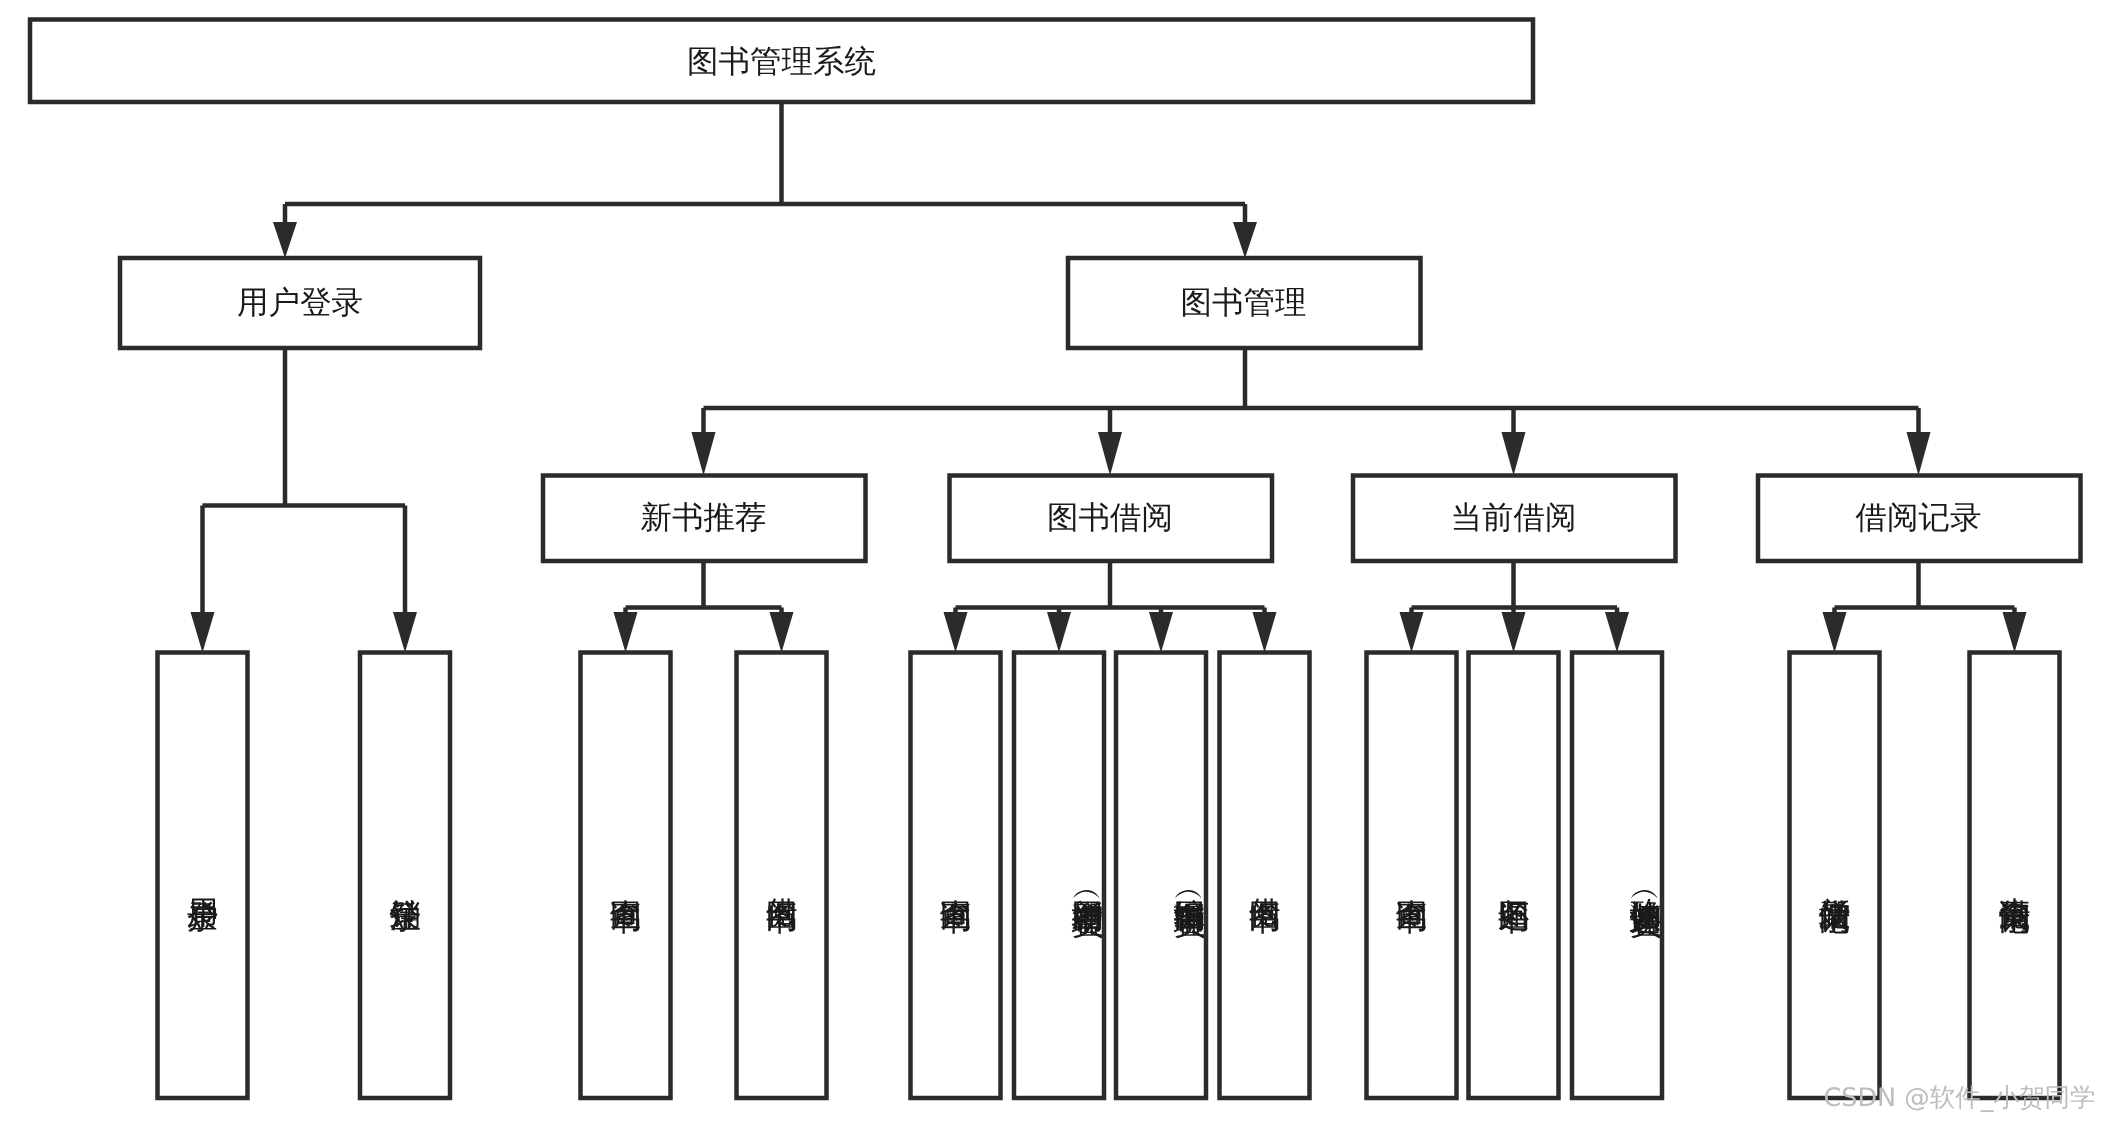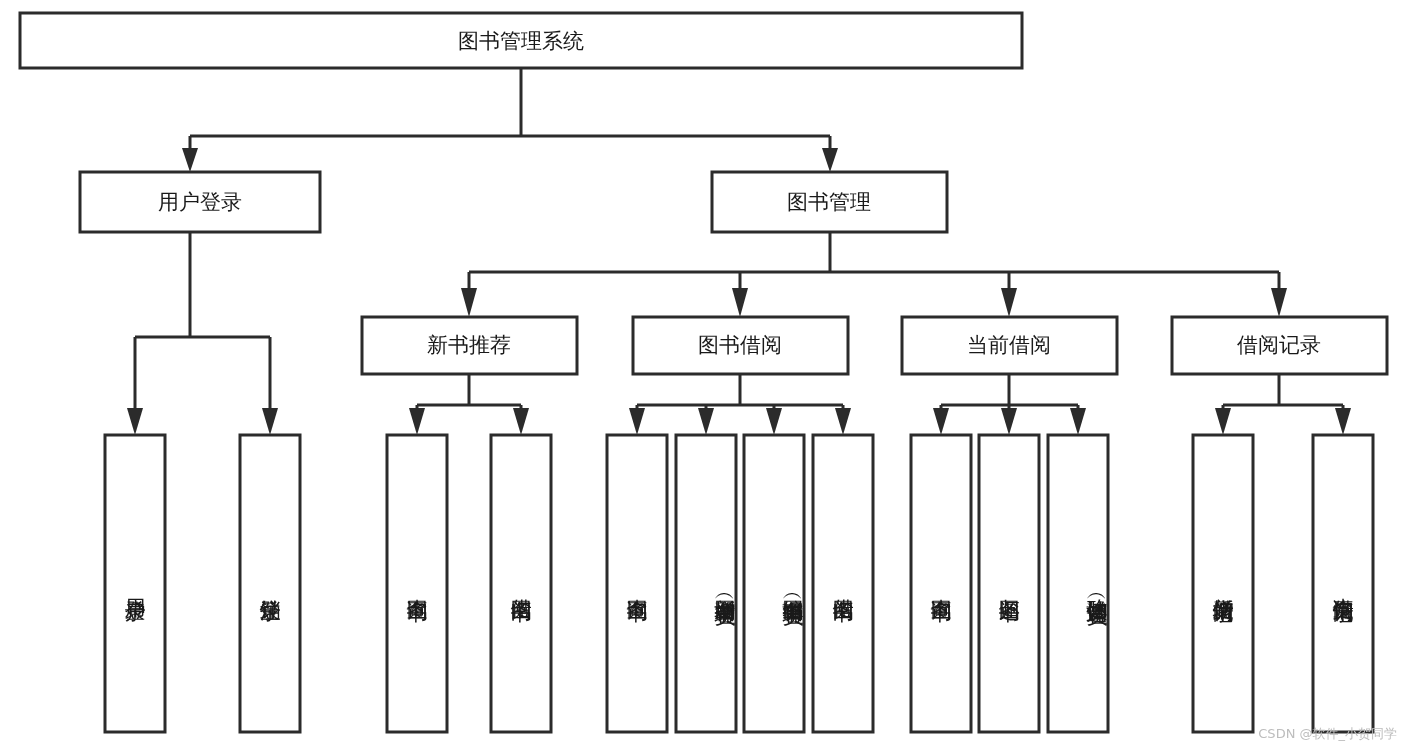--- a/index.html
+++ b/index.html
@@ -55,21 +55,21 @@
   }
   .arrow-head {
     fill: #2b2b2b;
     stroke: none;
   }
   #watermark {
     position: absolute;
     right: 8px;
     bottom: 4px;
     font-family: "DejaVu Sans", "Liberation Sans", sans-serif;
-    font-size: 13px;
+    font-size: 17px;
     color: #bdbdbd;
     white-space: nowrap;
     user-select: none;
   }
 </style>
 </head>
 <body>
 
 <div id="diagram-root">
 

